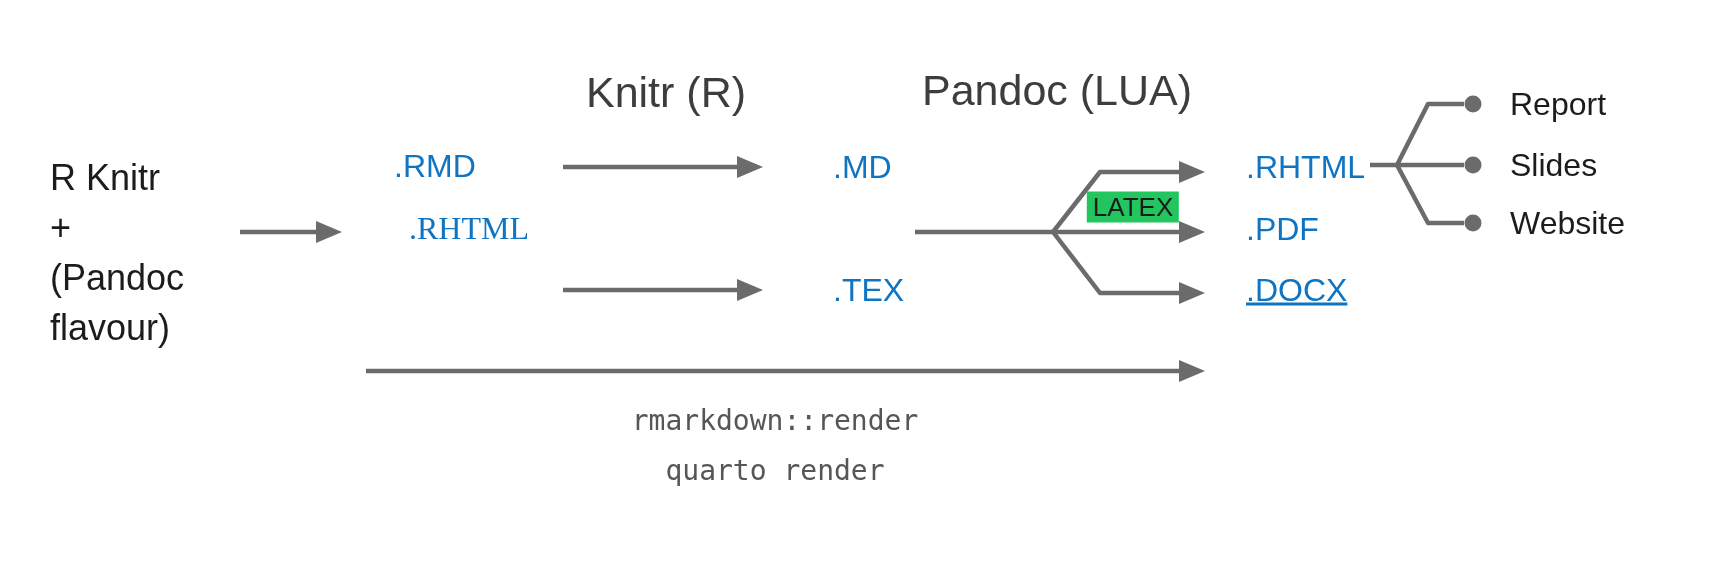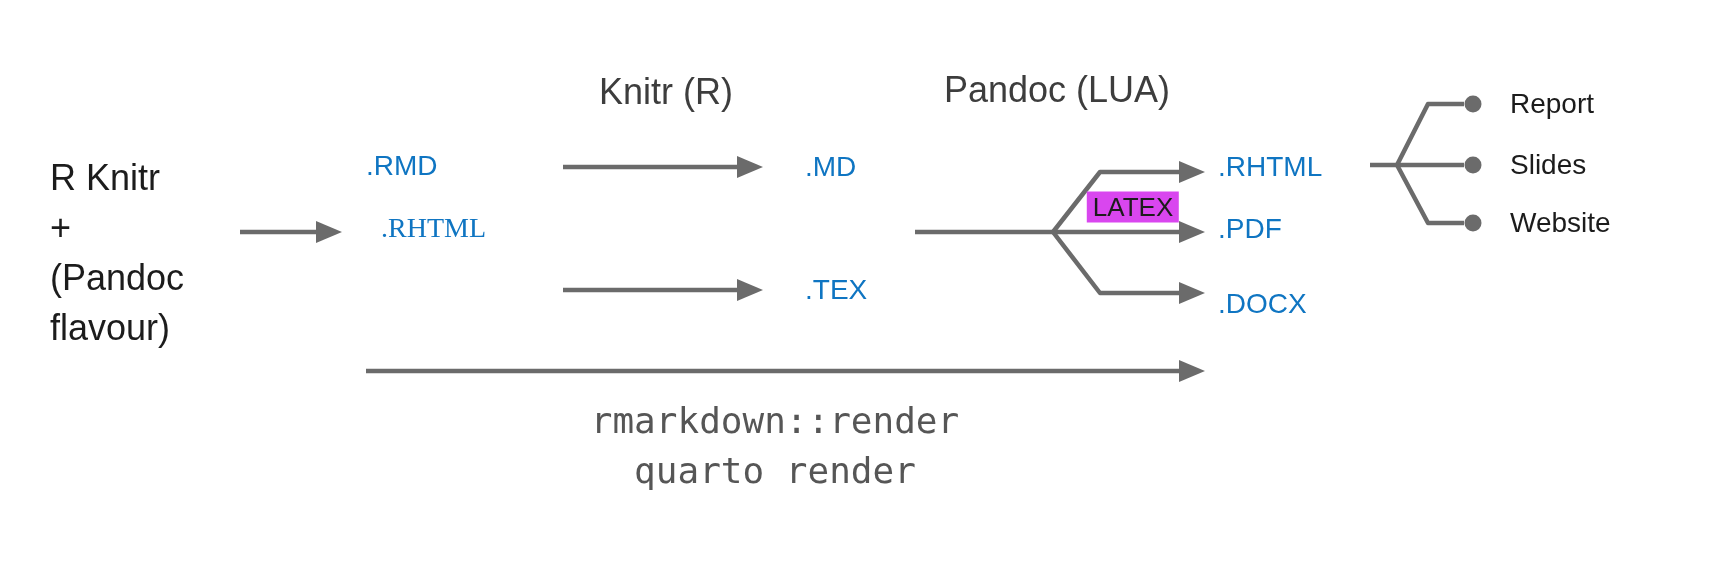--- a/index.html
+++ b/index.html
@@ -30,51 +30,51 @@
     stroke-linejoin: round;
   }
   .connectors polygon, .connectors circle {
     fill: var(--line-gray);
     stroke: none;
   }
   .lbl {
     position: absolute;
     white-space: nowrap;
     transform: translateY(-50%);
-    font-size: 28px;
+    font-size: 32px;
     color: var(--text-black);
   }
   .lbl.centered { transform: translate(-50%, -50%); }
-  .blue { color: var(--accent-blue); }
+  .blue { color: var(--accent-blue); margin-left: 28px; }
   .heading {
-    font-size: 36px;
+    font-size: 43px;
     color: var(--heading-gray);
   }
   .src-block {
     position: absolute;
     left: 50px;
     top: 153px;
     font-size: 36px;
     color: var(--text-black);
     line-height: 50px;
   }
   .src-block .src-line { height: 50px; display: flex; align-items: center; }
   .latex-lbl {
     font-size: 26px;
     color: var(--text-black);
-    background: #d946ef;
+    background: #22c55e;
     padding: 0 6px;
   }
   .cmd-block {
     position: absolute;
     left: 775px;
     top: 396px;
     transform: translateX(-50%);
     font-family: "DejaVu Sans Mono", monospace;
-    font-size: 36px;
+    font-size: 28px;
     color: var(--command-gray);
     line-height: 50px;
     text-align: right;
   }
   .cmd-block .cmd-line { height: 50px; display: flex; align-items: center; justify-content: center; }
 </style>
 </head>
 <body>
 
 <div class="canvas">
@@ -143,21 +143,21 @@
   <div class="lbl blue" style="left:366px; top:166px;">.RMD</div>
   <div class="lbl blue" style="left:381px; top:228px;font-family:Liberation Serif, serif;">.RHTML</div>
 
   <div class="lbl blue" style="left:805px; top:167px;">.MD</div>
   <div class="lbl blue" style="left:805px; top:290px;">.TEX</div>
 
   <div class="lbl latex-lbl centered" style="left:1133px; top:207px;">LATEX</div>
 
   <div class="lbl blue" style="left:1218px; top:167px;">.RHTML</div>
   <div class="lbl blue" style="left:1218px; top:229px;">.PDF</div>
-  <div class="lbl blue" style="left:1218px; top:304px;">.DOCX</div>
+  <div class="lbl blue" style="left:1218px; top:290px;text-decoration:underline;">.DOCX</div>
 
   <div class="lbl" style="left:1510px; top:104px;">Report</div>
   <div class="lbl" style="left:1510px; top:165px;">Slides</div>
   <div class="lbl" style="left:1510px; top:223px;">Website</div>
 
   <div class="cmd-block">
     <div class="cmd-line">rmarkdown::render</div>
     <div class="cmd-line">quarto render</div>
   </div>
 

